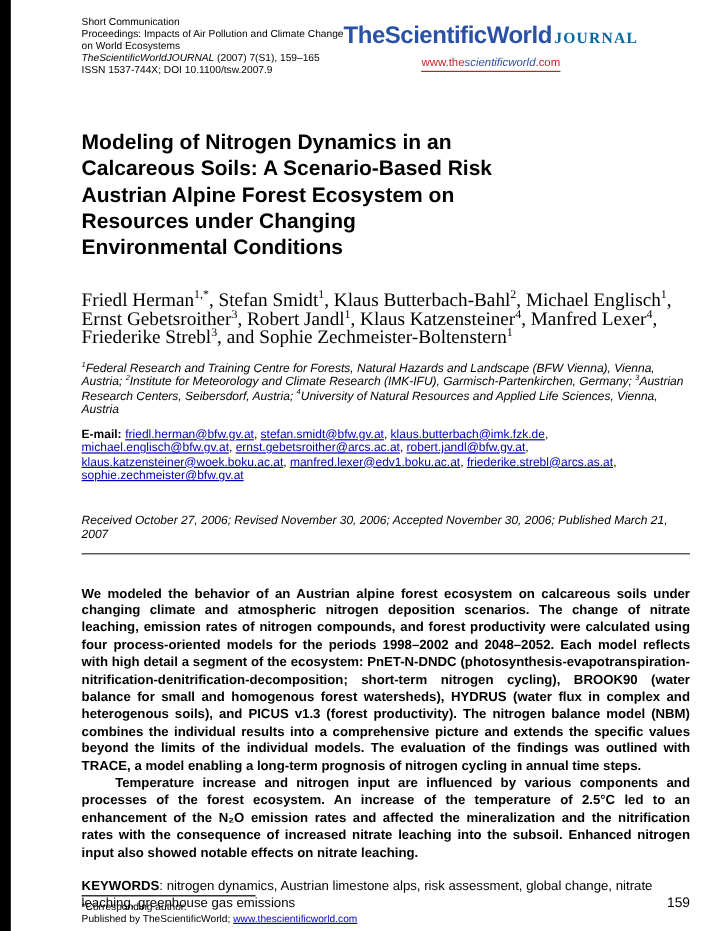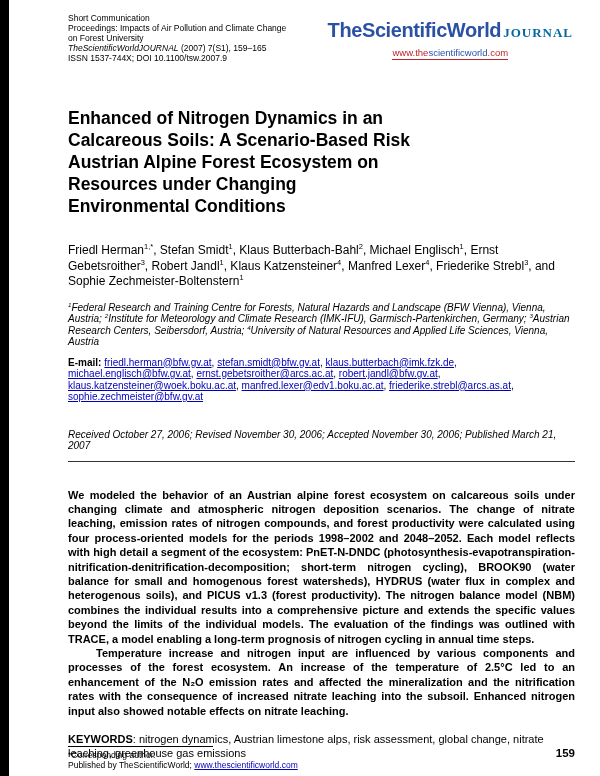--- a/index.html
+++ b/index.html
@@ -8,76 +8,76 @@
     background:#ffffff;
     color:#000;
     font-family:"Liberation Sans", sans-serif;
     position:relative;
     overflow:hidden;
   }
   .scan-edge { position:absolute; left:0; top:0; width:9px; height:776px; background:#000; }
   .page { position:absolute; left:68px; top:0; width:507px; }
 
   
-  .header { display:flex; justify-content:space-between; align-items:flex-start; margin-top:13px; }
+  .header { display:flex; align-items:flex-start; margin-top:13px; }
   .meta { font-size:8.5px; line-height:10px; }
   .meta .it { font-style:italic; }
   .logo { text-align:center; margin-top:6px; margin-right:2px; }
   .logo-main { font-size:20px; font-weight:bold; letter-spacing:-0.4px; color:#2a51a4; }
   .logo-journal { font-family:"Liberation Serif", serif; font-size:13px; font-weight:bold; letter-spacing:1px; color:#0369a1; margin-left:2px; }
   .logo-url { font-size:9.5px; margin-top:2px; border-bottom:1px solid #c42127; display:inline-block; padding-bottom:1px; }
   .logo-url .red { color:#c42127; }
-  .logo-url .blue { color:#2a51a4; }
+  .logo-url .blue { color:#2a51a4;font-style:italic; }
 
   
   .title { margin-top:44px; font-size:17.5px; font-weight:bold; line-height:22px; }
-  .authors { margin-top:26px; font-size:12px; line-height:15.5px; width:500px; }
+  .authors { margin-top:26px; font-size:16px; line-height:15.5px; width:500px;font-family:Liberation Serif, serif; }
   sup { font-size:0.62em; line-height:0; }
   .affiliations { margin-top:12px; font-style:italic; font-size:10px; line-height:11.5px; }
   .email-block { margin-top:9px; font-size:10px; line-height:11.5px; }
   .bold { font-weight:bold; }
   .email-label { font-weight:bold; margin-right:3px; }
   a { color:#0000bb; text-decoration:underline; cursor:pointer; }
   .dates { margin-top:26px; font-size:10px; font-style:italic; line-height:11.5px; }
   .rule { margin-top:9px; border-top:1px solid #333; height:0; }
 
   
   .abstract { margin-top:26px; font-size:11px; font-weight:bold; line-height:14.4px; text-align:justify; }
   .abstract p { margin:0; }
   .abstract p.p2 { text-indent:28px; }
   .keywords { margin-top:14px; font-size:11px; line-height:14px; }
 
   
   .footer { position:absolute; left:68px; bottom:6px; width:507px; font-size:8.5px; line-height:10px;margin-top:44px; }
   .footnote-rule { width:145px; border-top:1px solid #000; margin-bottom:3px; }
-  .page-number { position:absolute; right:0; top:2px; font-size:11.5px; font-weight:bold; }
+  .page-number { position:absolute; right:0; top:2px; font-size:11.5px; font-weight:normal; }
 </style>
 </head>
 <body>
 
 <div class="scan-edge"></div>
 
 <div class="page">
 
   <div class="header">
     <div class="meta">
       <div>Short Communication</div>
       <div>Proceedings: Impacts of Air Pollution and Climate Change</div>
-      <div>on Forest University</div>
+      <div>on World Ecosystems</div>
       <div><span class="it">TheScientificWorldJOURNAL</span><span> (2007) 7(S1), 159–165</span></div>
       <div>ISSN 1537-744X; DOI 10.1100/tsw.2007.9</div>
     </div>
     <div class="logo">
       <div><span class="logo-main">The</span><span class="logo-main">Scientific</span><span class="logo-main">World</span><span class="logo-journal">JOURNAL</span></div>
       <div class="logo-url"><span class="red">www.the</span><span class="blue">scientificworld</span><span class="red">.com</span></div>
     </div>
   </div>
 
   <div class="title">
-      <div>Enhanced of Nitrogen Dynamics in an</div>
+      <div>Modeling of Nitrogen Dynamics in an</div>
       <div>Calcareous Soils: A Scenario-Based Risk</div>
       <div>Austrian Alpine Forest Ecosystem on</div>
       <div>Resources under Changing</div>
       <div>Environmental Conditions</div>
     </div>
 
   <div class="authors">Friedl Herman<sup>1,*</sup>, Stefan Smidt<sup>1</sup>, Klaus Butterbach-Bahl<sup>2</sup>, Michael Englisch<sup>1</sup>, Ernst Gebetsroither<sup>3</sup>, Robert Jandl<sup>1</sup>, Klaus Katzensteiner<sup>4</sup>, Manfred Lexer<sup>4</sup>, Friederike Strebl<sup>3</sup>, and Sophie Zechmeister-Boltenstern<sup>1</sup></div>
 
   <div class="affiliations"><sup>1</sup>Federal Research and Training Centre for Forests, Natural Hazards and Landscape (BFW Vienna), Vienna, Austria; <sup>2</sup>Institute for Meteorology and Climate Research (IMK-IFU), Garmisch-Partenkirchen, Germany; <sup>3</sup>Austrian Research Centers, Seibersdorf, Austria; <sup>4</sup>University of Natural Resources and Applied Life Sciences, Vienna, Austria</div>
 

